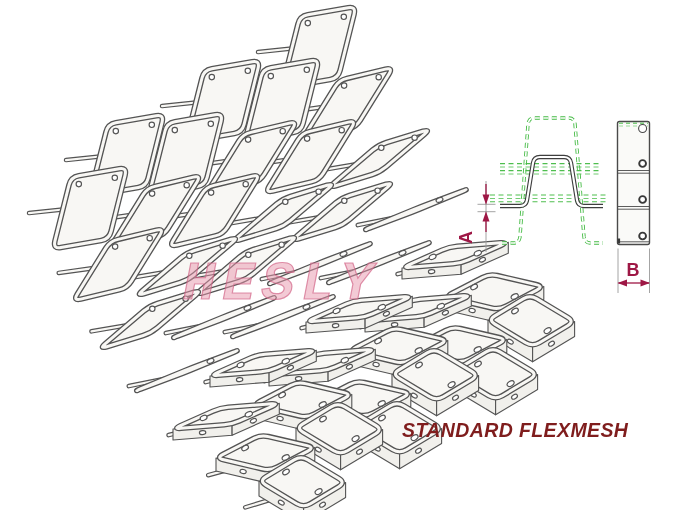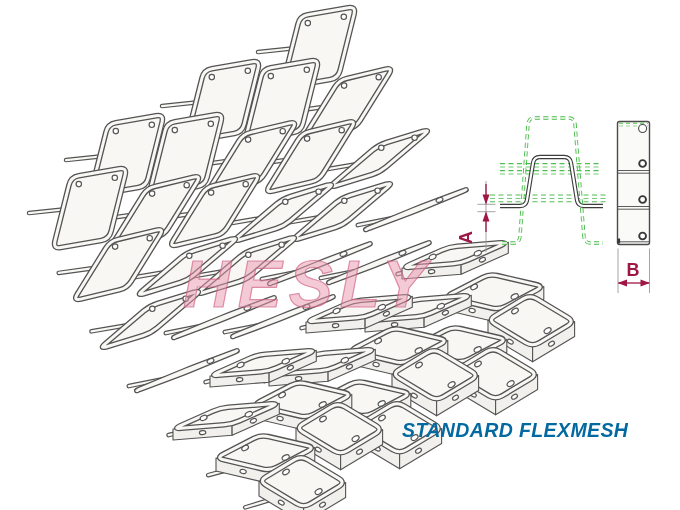--- a/index.html
+++ b/index.html
@@ -1,21 +1,21 @@
 <!DOCTYPE html>
 <html><head>
 <meta charset="utf-8">
 <style>
   html,body{margin:0;padding:0;background:#fff;}
   .stage{position:relative;width:680px;height:510px;background:#ffffff;overflow:hidden;
          font-family:"Liberation Sans",sans-serif;}
   .stage svg{position:absolute;left:0;top:0;}
-  .watermark{position:absolute;left:183px;top:246px;
-             font-family:Liberation Sans, sans-serif;font-weight:bold;font-style:italic;
-             font-size:66px;letter-spacing:7px;white-space:nowrap;pointer-events:none;}
+  .watermark{position:absolute;left:183px;top:254px;
+             font-family:Liberation Mono, monospace;font-weight:bold;font-style:italic;
+             font-size:54px;letter-spacing:7px;white-space:nowrap;pointer-events:none;}
   .caption{position:absolute;left:402px;top:419px;
            font-weight:bold;font-style:italic;font-size:19.5px;letter-spacing:.4px;
            white-space:nowrap;}
   .dim{font-family:"Liberation Sans",sans-serif;font-weight:bold;font-size:18px;}
 </style>
 </head>
 <body>
 
 <div class="stage">
   <svg id="mesh-svg" width="680" height="510" viewBox="0 0 680 510">
@@ -382,14 +382,14 @@
         <line x1="618" y1="248.5" x2="618" y2="293" stroke="#9a9a9a" stroke-width="0.9"></line>
         <line x1="649.5" y1="248.5" x2="649.5" y2="293" stroke="#9a9a9a" stroke-width="0.9"></line>
         <line x1="618.5" y1="283" x2="649" y2="283" stroke="#9e1745" stroke-width="1.3"></line>
         <path d="M617.5,283 L627,279.4 L627,286.6 Z" fill="#9e1745"></path>
         <path d="M650,283 L640.5,279.4 L640.5,286.6 Z" fill="#9e1745"></path>
       </g>
     <text class="dim" id="dima-label" transform="translate(472,244) rotate(-90)" fill="#9e1745">A</text>
     <text class="dim" id="dimb-label" x="626.5" y="276" fill="#9e1745">B</text>
   </svg>
   <div class="watermark" id="wm" style="color: rgba(231, 150, 172, 0.5); -webkit-text-stroke: 1.2px rgba(208, 94, 130, 0.66);">HESLY</div>
-  <div class="caption" id="cap" style="color: #0369a1;">STANDARD FLEXMESH</div>
+  <div class="caption" id="cap" style="color: #7f1d1d;">STANDARD FLEXMESH</div>
 </div>
 
 </body></html>

